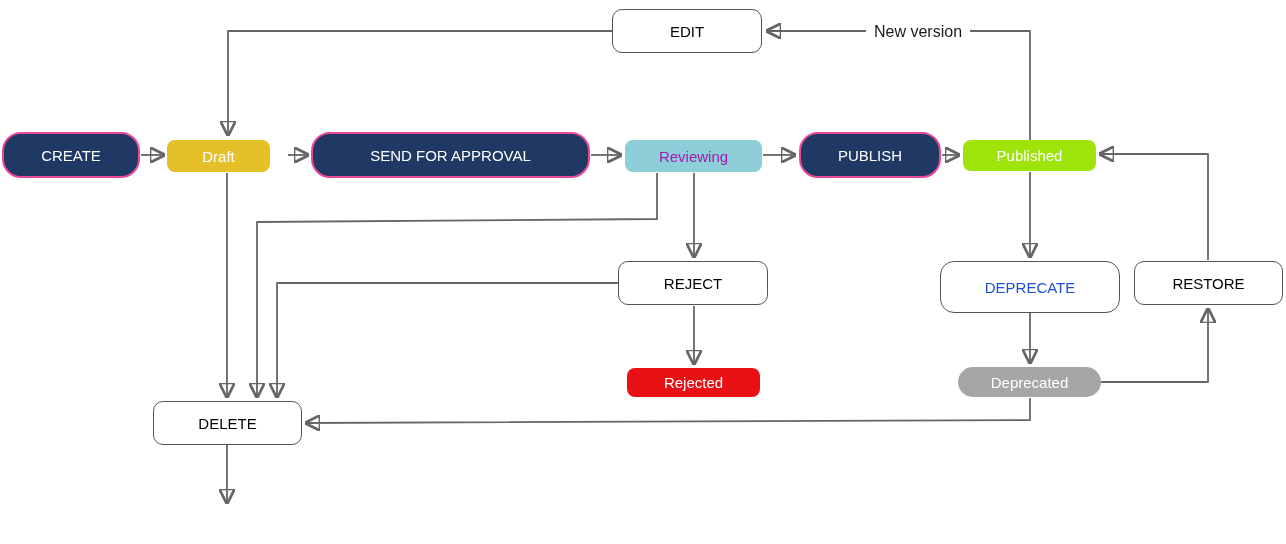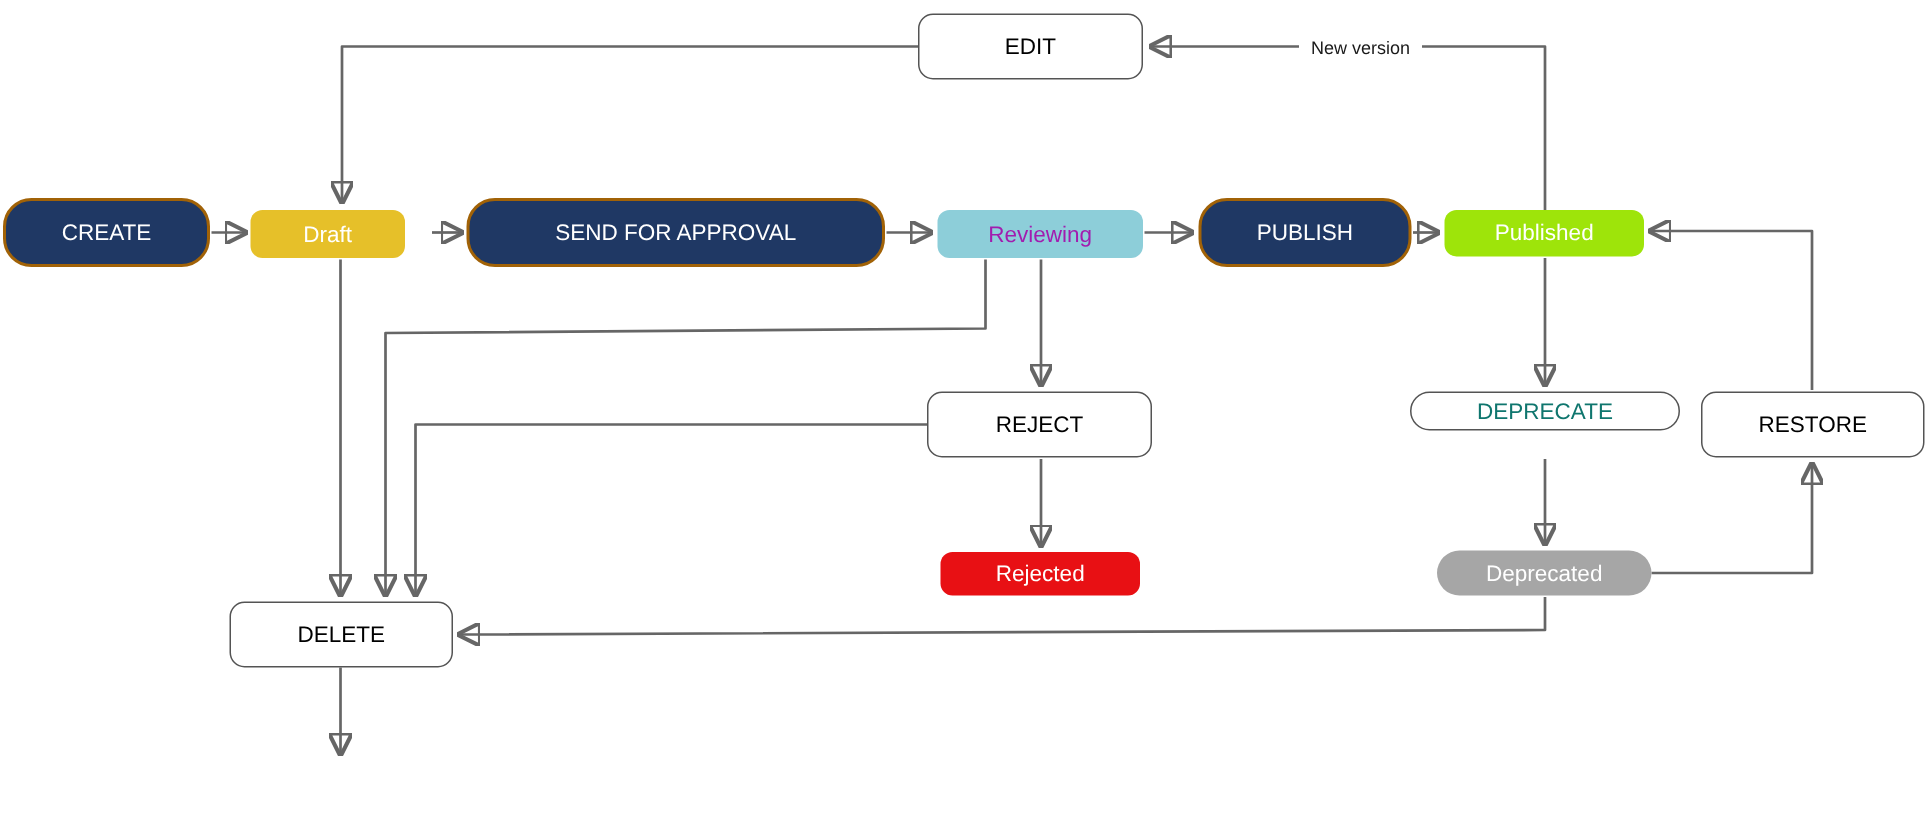--- a/index.html
+++ b/index.html
@@ -15,38 +15,38 @@
   .node{
     position:absolute;
     display:flex;align-items:center;justify-content:center;
     box-sizing:border-box;
     font-size:15px;
     white-space:nowrap;
     text-align:center;
   }
   .action{
     background:#1f3864;color:#ffffff;
-    border:2px solid #a16207;
+    border:2px solid #ec4899;
     border-radius:19px;
   }
   .state{
     background:#a6a6a6;color:#ffffff;
     border:none;
     border-radius:8px;
   }
   .outlined{
     background:#ffffff;color:#000000;
     border:1.5px solid #545454;
     border-radius:10px;
   }
   .edge-label{
     position:absolute;
     background:#ffffff;
     color:#1a1a1a;
-    font-size:12px;
+    font-size:16px;
     padding:0 8px;
     line-height:20px;
   }
 </style>
 </head>
 <body>
 
 <div id="canvas">
 
   <svg id="edges" viewBox="0 0 1286 544">
@@ -80,21 +80,21 @@
   <div class="node outlined" style="left: 612px; top: 9px; width: 150px; height: 44px; background: rgb(255, 255, 255); color: rgb(0, 0, 0);">EDIT</div>
 
   <div class="node action" style="left: 2px; top: 132px; width: 138px; height: 46px; background: rgb(31, 56, 100); color: rgb(255, 255, 255);">CREATE</div>
   <div class="node state" style="left: 167px; top: 140px; width: 103px; height: 32px; background: rgb(230, 192, 41); color: rgb(255, 255, 255);">Draft</div>
   <div class="node action" style="left: 311px; top: 132px; width: 279px; height: 46px; background: rgb(31, 56, 100); color: rgb(255, 255, 255);">SEND FOR APPROVAL</div>
   <div class="node state" style="left: 625px; top: 140px; width: 137px; height: 32px; background: rgb(141, 206, 217); color: #a21caf;">Reviewing</div>
   <div class="node action" style="left: 799px; top: 132px; width: 142px; height: 46px; background: rgb(31, 56, 100); color: rgb(255, 255, 255);">PUBLISH</div>
   <div class="node state" style="left: 963px; top: 140px; width: 133px; height: 31px; background: rgb(158, 228, 10); color: rgb(255, 255, 255);">Published</div>
 
   <div class="node outlined" style="left: 618px; top: 261px; width: 150px; height: 44px; background: rgb(255, 255, 255); color: rgb(0, 0, 0);">REJECT</div>
-  <div class="node outlined" style="left: 940px; top: 261px; width: 180px; height: 26px; background: rgb(255, 255, 255); color: #0f766e; border-radius: 14px;">DEPRECATE</div>
+  <div class="node outlined" style="left: 940px; top: 261px; width: 180px; height: 52px; background: rgb(255, 255, 255); color: #1d4ed8; border-radius: 14px;">DEPRECATE</div>
   <div class="node outlined" style="left: 1134px; top: 261px; width: 149px; height: 44px; background: rgb(255, 255, 255); color: rgb(0, 0, 0);">RESTORE</div>
 
   <div class="node state" style="left: 627px; top: 368px; width: 133px; height: 29px; background: rgb(232, 16, 20); color: rgb(255, 255, 255);">Rejected</div>
   <div class="node state" style="left: 958px; top: 367px; width: 143px; height: 30px; background: rgb(166, 166, 166); color: rgb(255, 255, 255); border-radius: 15px;">Deprecated</div>
 
   <div class="node outlined" style="left: 153px; top: 401px; width: 149px; height: 44px; background: rgb(255, 255, 255); color: rgb(0, 0, 0);">DELETE</div>
 
 </div>
 
 </body></html>

